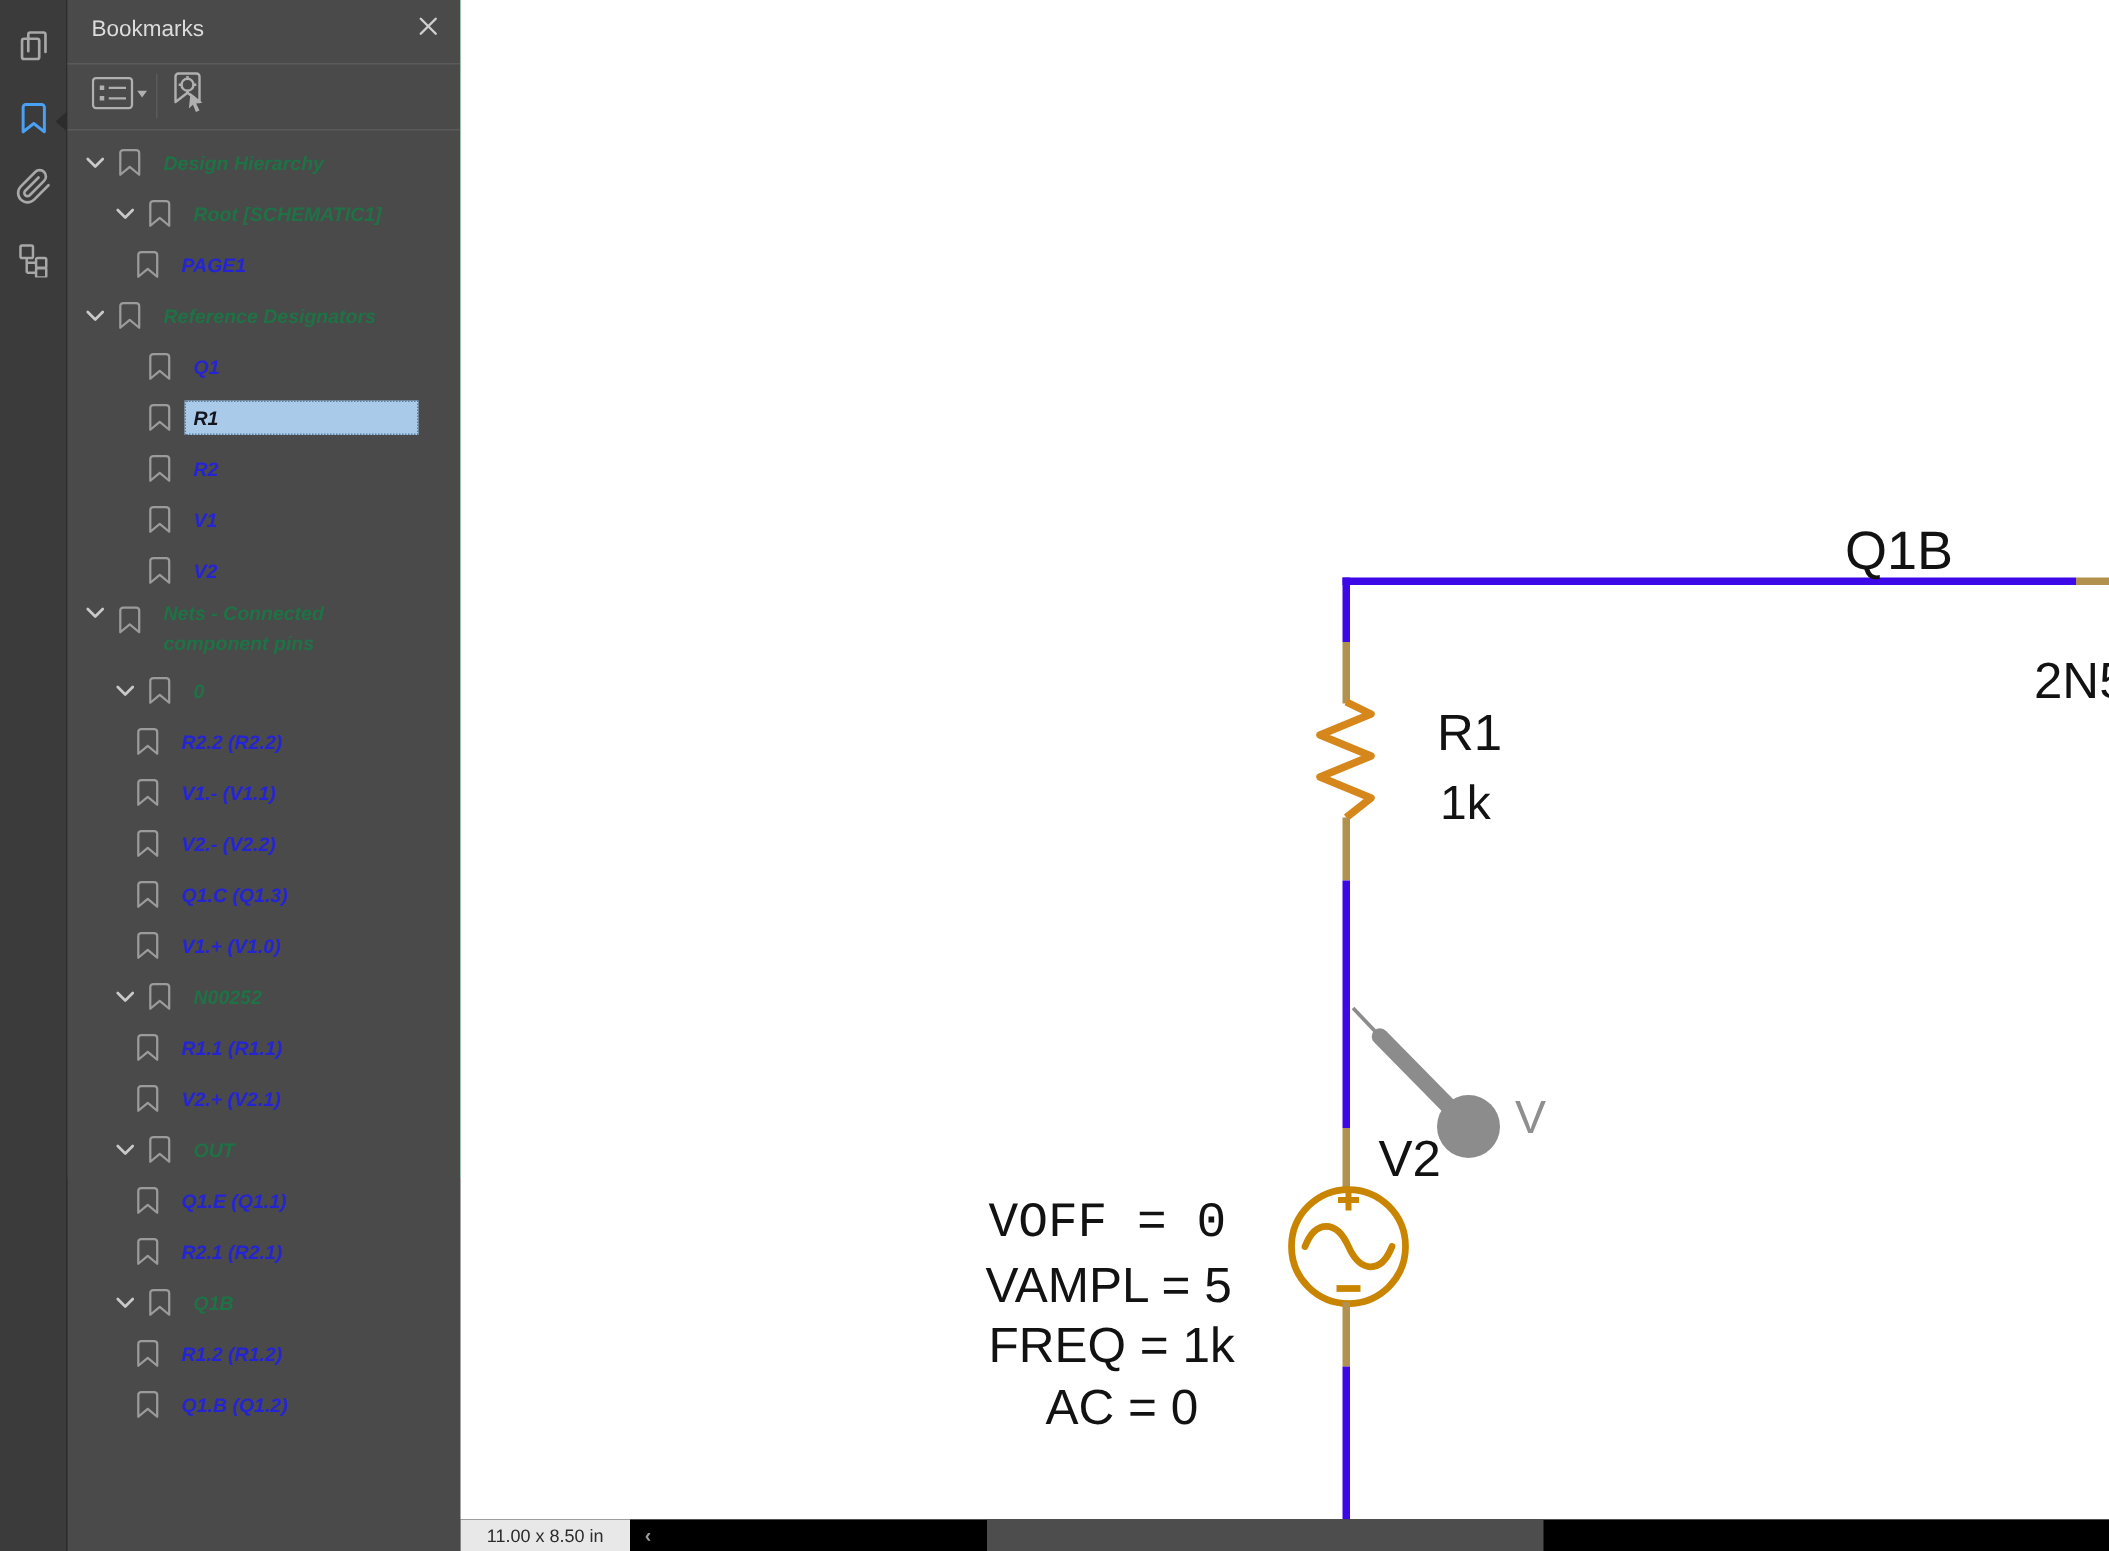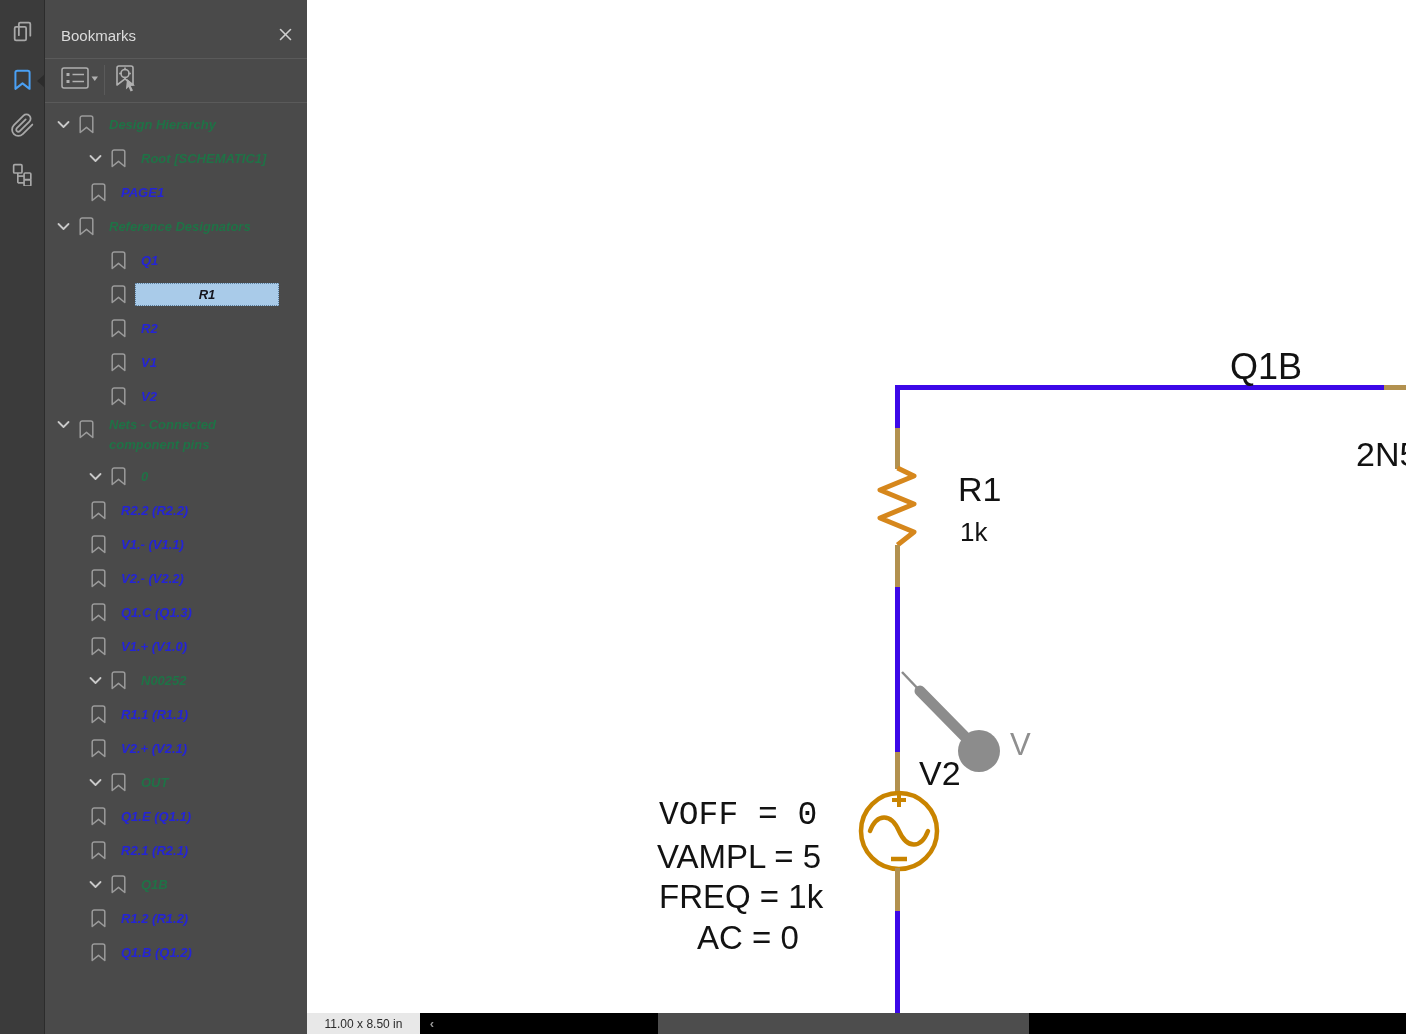--- a/index.html
+++ b/index.html
@@ -5,52 +5,52 @@
   html,body{margin:0;padding:0;}
   body{
     width:1406px;height:1034px;overflow:hidden;position:relative;
     background:#4a4a4a;font-family:"Liberation Sans",sans-serif;
   }
   
   #rail{position:absolute;left:0;top:0;width:44px;height:1034px;background:#3b3b3b;border-right:1px solid #2c2c2c;}
   .rail-btn{position:absolute;left:0;width:44px;height:42px;display:flex;align-items:center;justify-content:center;cursor:pointer;}
   #rail-notch{position:absolute;left:37px;top:74px;width:0;height:0;border:7px solid transparent;border-right:8px solid #2c2c2c;border-left:0;}
   
-  #panel{position:absolute;left:45px;top:0;width:262px;height:785px;background:#4a4a4a;border-right:3px solid #22c55e;margin-top:16px;}
+  #panel{position:absolute;left:45px;top:0;width:262px;height:785px;background:#4a4a4a;border-right:3px solid #22c55e;}
   .panel-title{position:absolute;left:16px;top:11px;font-size:15px;color:#dcdcdc;}
   .panel-close{position:absolute;right:12px;top:10px;width:20px;height:20px;display:flex;align-items:center;justify-content:center;cursor:pointer;}
   .hdiv{position:absolute;left:0;right:0;height:1px;background:#5a5a5a;}
   #div1{top:42px;} #div2{top:86px;}
   .tb-btn{position:absolute;cursor:pointer;display:flex;align-items:center;justify-content:center;}
   #tb-options{left:14px;top:50px;width:42px;height:28px;}
   #tb-sep{position:absolute;left:59px;top:49px;width:1px;height:30px;background:#5a5a5a;}
   #tb-locate{left:66px;top:48px;width:30px;height:32px;}
   
   #tree{position:absolute;left:0;top:91px;right:0;}
   .bm-row{display:flex;align-items:center;height:34px;font-size:13px;font-style:italic;font-weight:600;cursor:pointer;}
-  .lvl0{padding-left:12px;align-items:center;} .lvl1{padding-left:44px;text-align:center;} .lvl2{padding-left:24px;}
+  .lvl0{padding-left:12px;align-items:center;} .lvl1{padding-left:32px;} .lvl2{padding-left:24px;}
   .chev{width:22px;flex:none;display:flex;justify-content:flex-start;align-items:center;}
   .bm-ic{width:16px;flex:none;margin-right:8px;display:flex;align-items:center;}
   .bm-label{padding:4px 6px;white-space:nowrap;}
   .bm-label.selected{flex:1;margin-right:28px;background:#a9cbe9;color:#15151d;outline:1px dotted #5c7f9d;outline-offset:-1px;}
   .wrap{height:46px;align-items:flex-start;}
   .wrap .chev,.wrap .bm-ic{margin-top:7px;}
   .wrap .bm-label{white-space:normal;line-height:20px;padding-top:2px;max-width:170px;}
   .green{color:#1f7246;} .blue{color:#2424d6;}
   #collapse{position:absolute;left:291px;top:509px;width:0;height:0;border:8px solid transparent;border-right:9px solid #bdbdbd;border-left:0;cursor:pointer;}
   
   #canvas{position:absolute;left:307px;top:0;width:1099px;height:1013px;background:#ffffff;overflow:hidden;}
   .wire{position:absolute;}
   .purple{background:#3c08e8;}
   .lead{background:#b2914f;}
   .slabel{position:absolute;color:#121212;line-height:1.05;}
   #lbl-q1b{left:923px;top:348px;font-size:36px;}
   #lbl-part{left:1049px;top:437px;font-size:34px;}
   #lbl-r1{left:651px;top:472px;font-size:34px;}
-  #lbl-r1v{left:653px;top:519px;font-size:26px;}
+  #lbl-r1v{left:653px;top:519px;font-size:32px;}
   #lbl-v2{left:612px;top:756px;font-size:34px;}
   #lbl-probe{left:703px;top:729px;font-size:31px;color:#8f8f8f;}
   .param{position:absolute;font-size:33px;color:#121212;}
   #p0{left:352px;top:797px;font-family:Liberation Mono, monospace;} #p1{left:350px;top:838px;}
   #p2{left:352px;top:878px;} #p3{left:390px;top:919px;}
   
   #statusbar{position:absolute;left:307px;top:1013px;width:1099px;height:21px;background:#000000;}
   #pagesize{position:absolute;left:0;top:0;width:113px;height:21px;background:#e8e8e8;color:#2b2b2b;font-size:12px;display:flex;align-items:center;justify-content:center;}
   #scroll-left{position:absolute;left:114px;top:0;width:22px;height:21px;display:flex;align-items:center;justify-content:center;color:#9a9a9a;font-size:13px;font-weight:bold;cursor:pointer;}
   #scroll-thumb{position:absolute;left:351px;top:0;width:371px;height:21px;background:#4d4d4d;cursor:pointer;}

